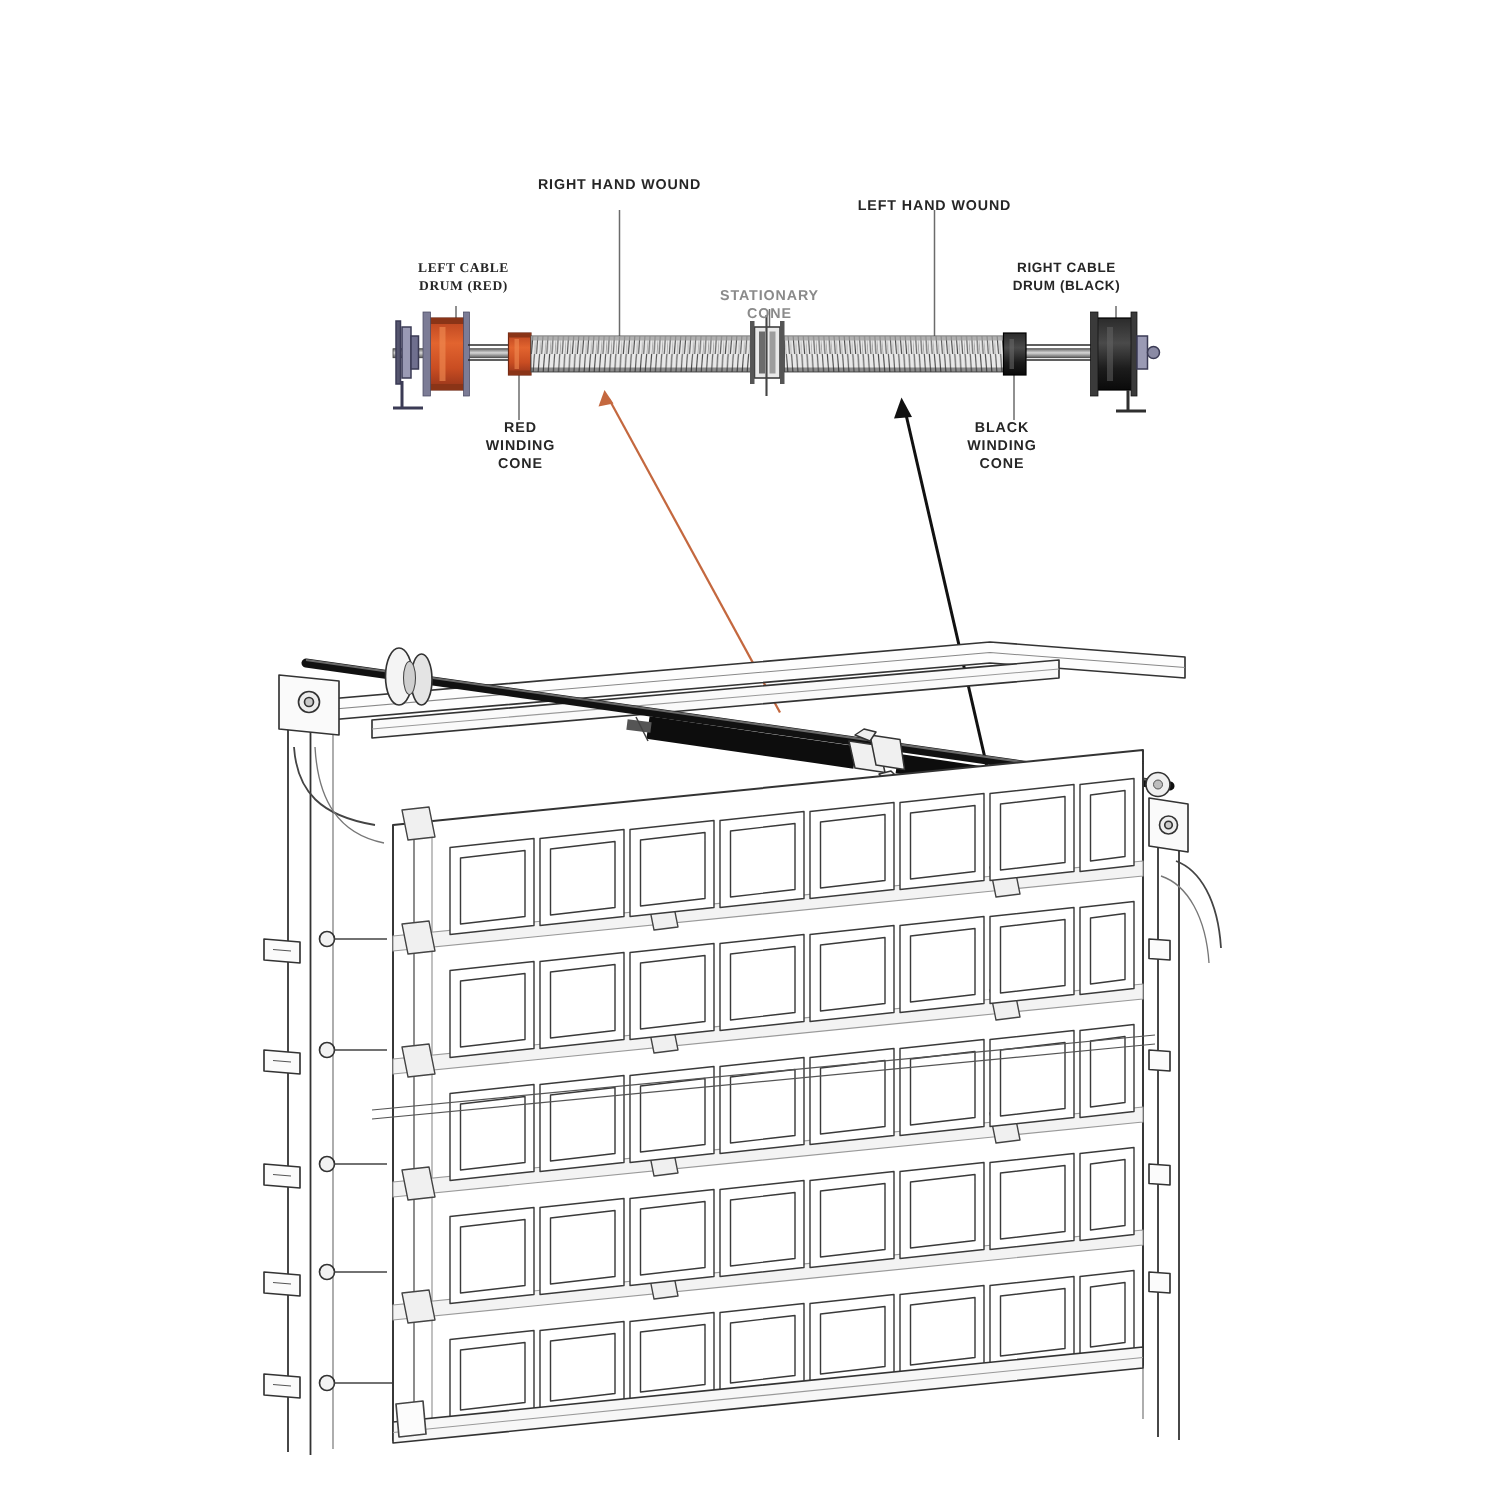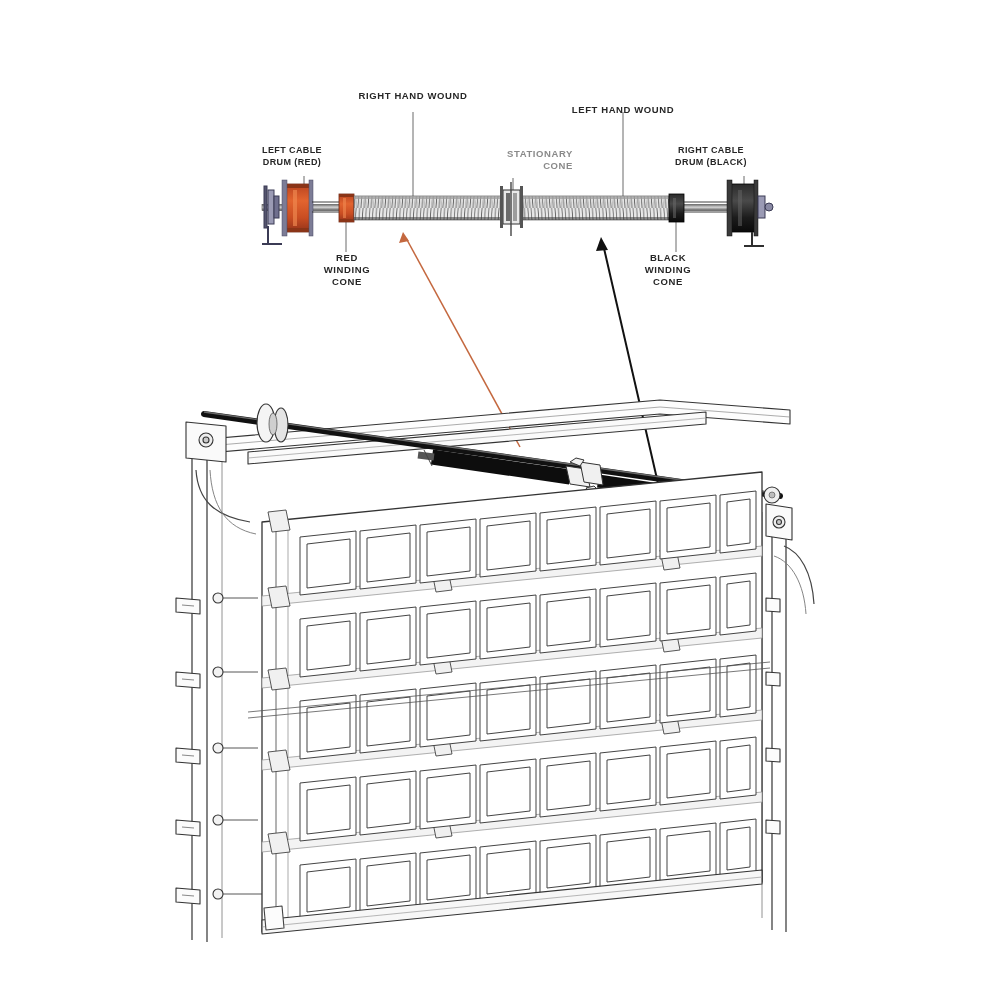--- a/index.html
+++ b/index.html
@@ -4,21 +4,21 @@
 <title>Garage Door Torsion Spring Diagram</title>
 <style>
   html,body{margin:0;padding:0;background:#ffffff;}
   body{
     width:1000px;height:1000px;
     font-family:"Liberation Sans","DejaVu Sans",sans-serif;
     color:#1a1a1a;
     overflow:hidden;
     position:relative;
   }
-  #stage{position:relative;width:1000px;height:776px;background:#fff;}
+  #stage{position:relative;width:1000px;height:776px;background:#fff;margin-top:28px;}
   svg.layer{position:absolute;left:0;top:0;width:1000px;height:1000px;}
   .lbl{
     position:absolute;
     font-size:9.5px;
     letter-spacing:0.6px;
     line-height:12px;
     text-align:center;
     color:#262626;
     white-space:pre-line;
     font-weight:600;
@@ -391,24 +391,24 @@
         <path d="M248 712 L770 662"></path>
         <path d="M248 718 L770 668"></path>
       </g>
     </g>
   </svg>
 
   <div class="lbl" style="left:330px;top:90px;width:166px;">RIGHT HAND WOUND</div>
 
   <div class="lbl" style="left:545px;top:104px;width:156px;">LEFT HAND WOUND</div>
 
-  <div class="lbl gray" style="left:453px;top:148px;width:120px;text-align:right;">STATIONARY
+  <div class="lbl gray" style="left:453px;top:164px;width:120px;">STATIONARY
 CONE</div>
 
-  <div class="lbl small" style="left:236px;top:144px;width:112px;">LEFT CABLE
+  <div class="lbl small" style="left:253px;top:144px;width:112px;font-family:Liberation Serif, serif;">LEFT CABLE
 DRUM (RED)</div>
 
   <div class="lbl small" style="left:652px;top:144px;width:118px;">RIGHT CABLE
 DRUM (BLACK)</div>
 
   <div class="lbl" style="left:303px;top:252px;width:88px;">RED
 WINDING
 CONE</div>
 
   <div class="lbl" style="left:624px;top:252px;width:88px;">BLACK

